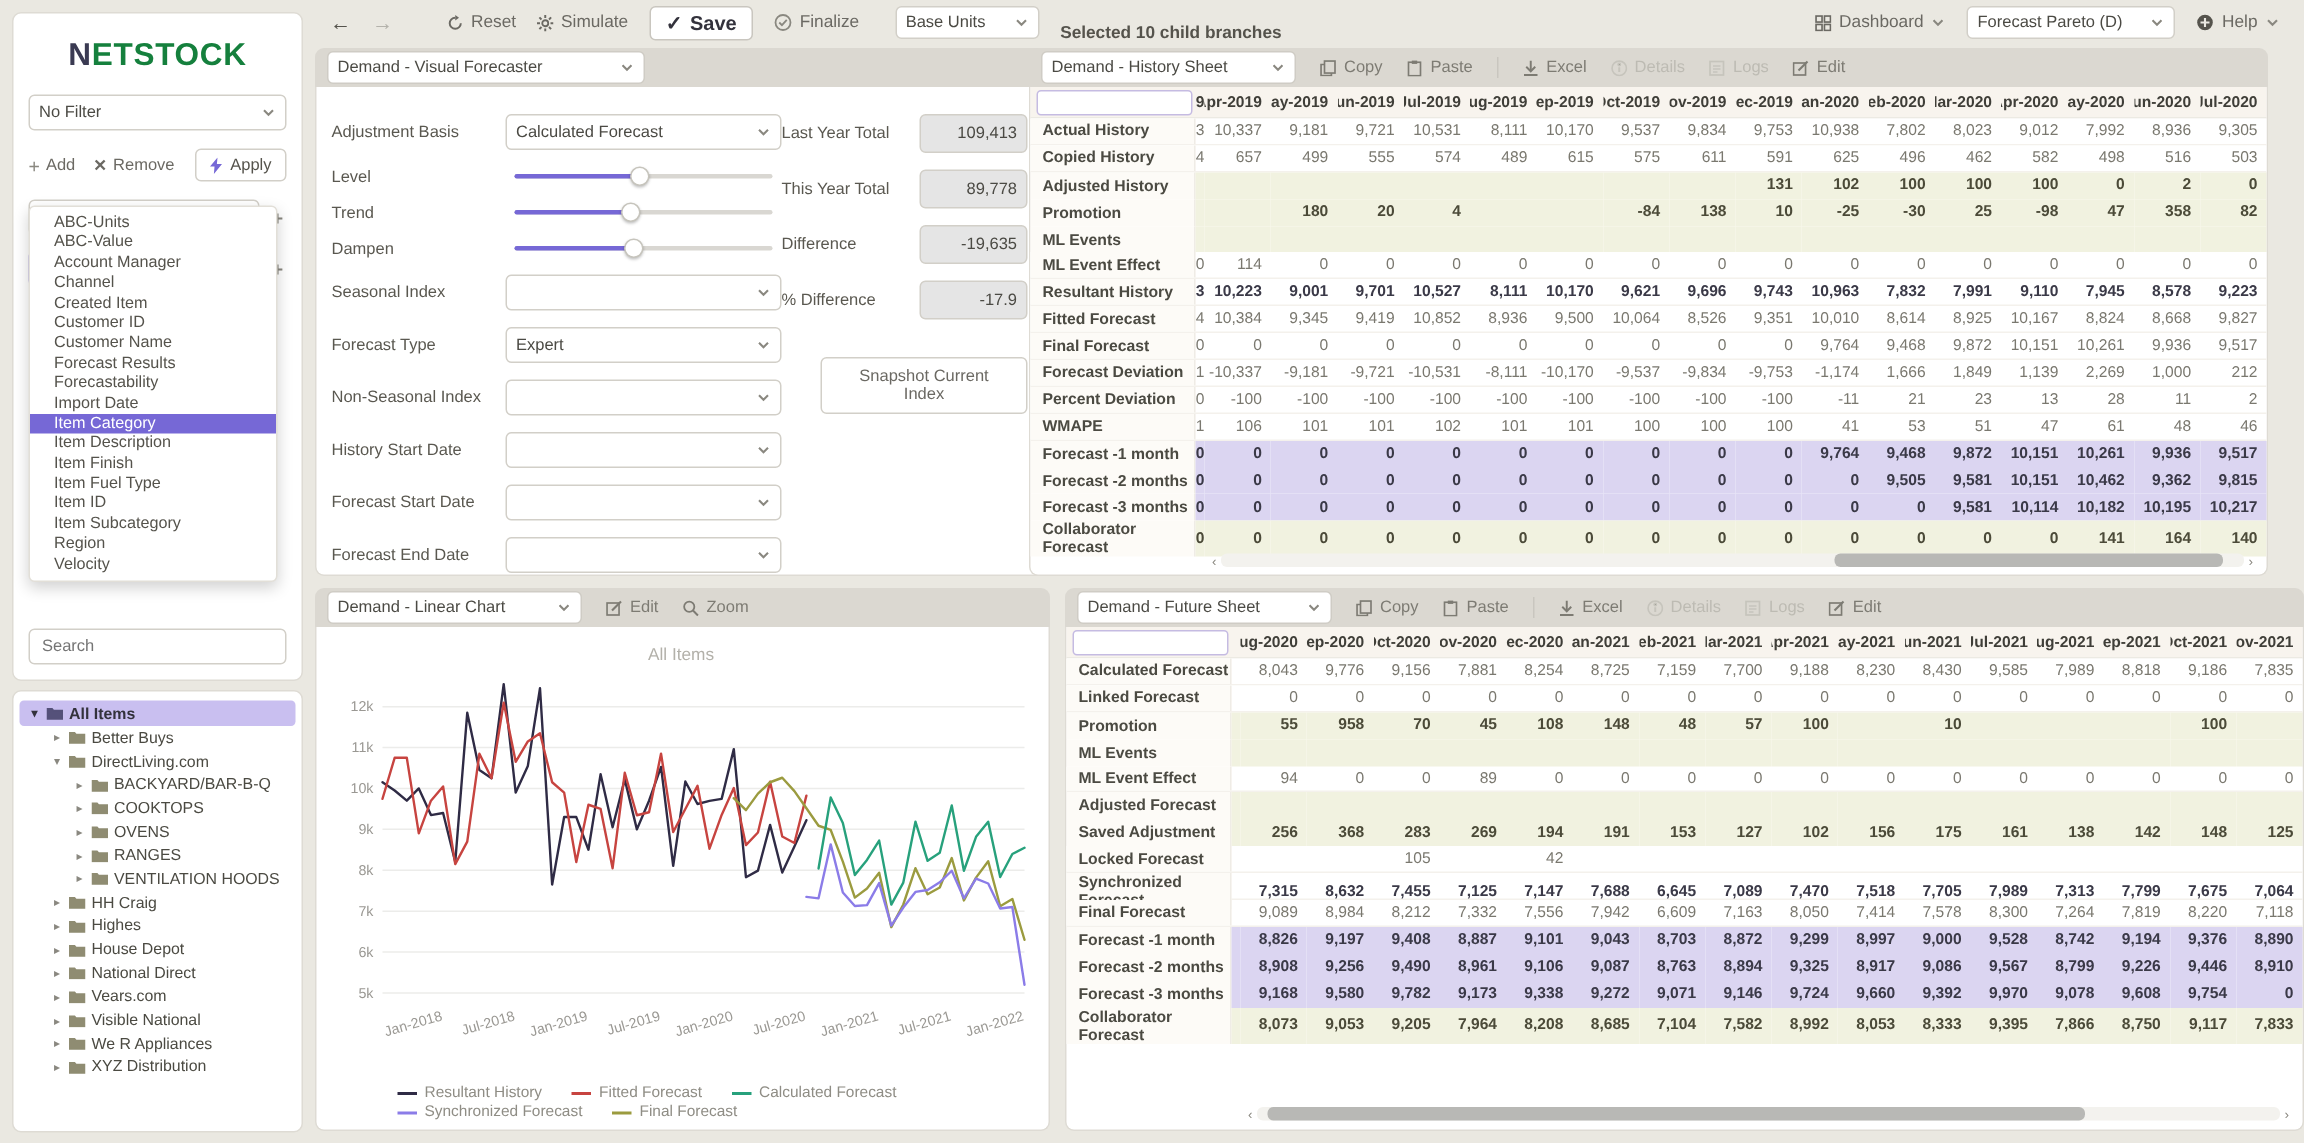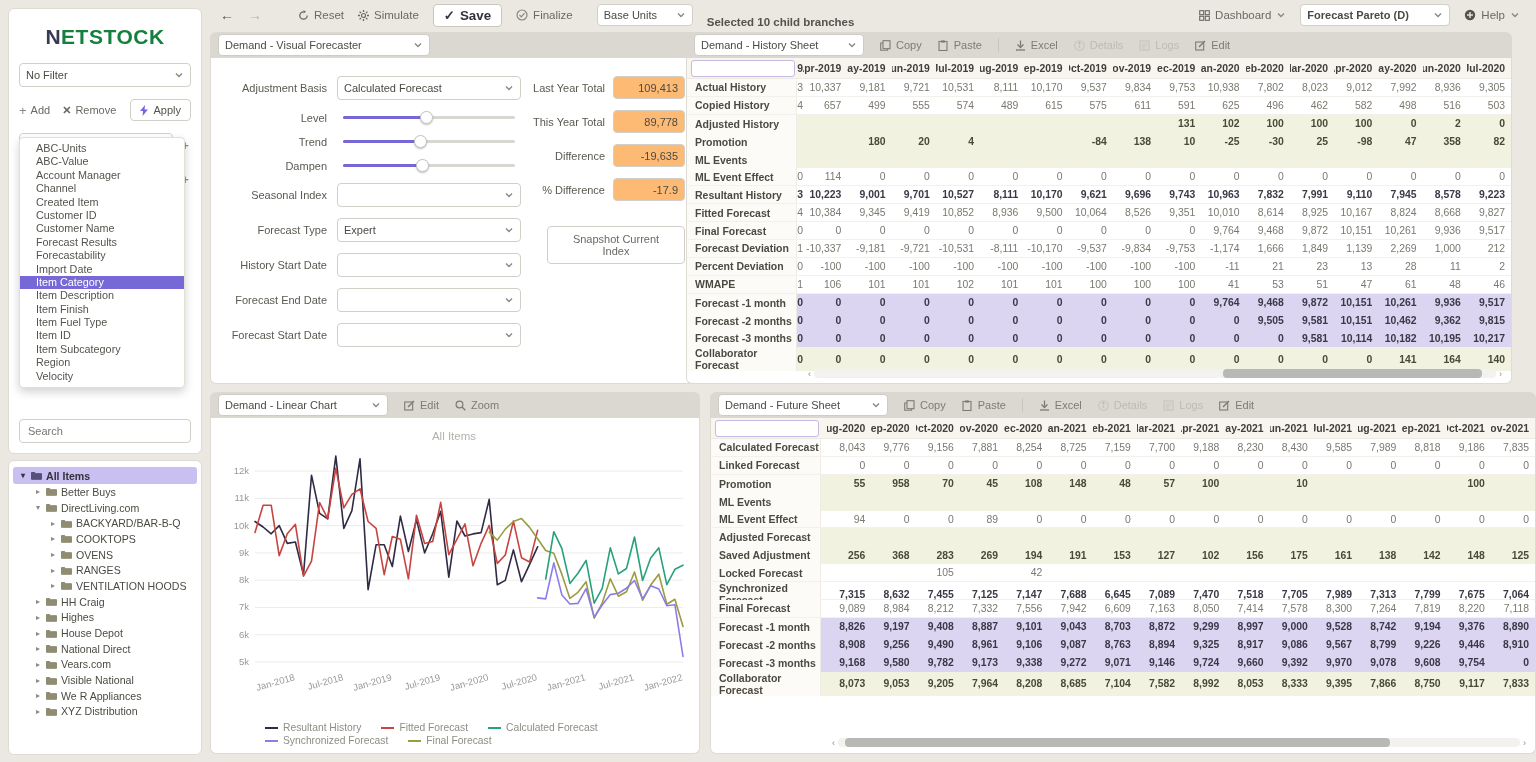--- a/index.html
+++ b/index.html
@@ -48,51 +48,51 @@
   
   #topbar { position:absolute; left:212px; top:0; width:1316px; height:30px;
     display:flex; align-items:center; font-size:11.5px; color:#6b6963; gap:14px; padding:0 8px; }
   .tb-item { display:flex; align-items:center; gap:5px; white-space:nowrap; }
   #nav-back { color:#55534c; font-size:14px; } #nav-fwd { color:#b4b2ab; font-size:14px; }
   #save-btn { background:#fff; border:1px solid #c9c6bf; border-radius:4px; padding:3px 10px;
     color:#33323c; font-weight:700; display:flex; gap:5px; align-items:center; }
   #units-select { width:96px; height:22px; }
   #selection-text { font-weight:700; color:#55534c;margin-top:14px; }
   #topbar-right { margin-left:auto; display:flex; align-items:center; gap:14px; }
-  #view-select { width:150px; height:22px;font-weight:bold; }
+  #view-select { width:139px; height:22px; }
 
   
   .panel { position:absolute; }
   .panel-head { height:26px; background:#dbd8d1; border-radius:6px 6px 0 0;
     display:flex; align-items:center; padding:0 8px; gap:16px; }
   .panel-title { height:22px; border:1px solid #cfccc5; width:170px; }
   .panel-body { background:#fff; border:1px solid #dedbd4; border-top:none;
     border-radius:0 0 6px 6px; position:relative; }
   .ph-btn { display:flex; align-items:center; gap:5px; font-size:11px; color:#7d7b73; }
   .ph-btn.disabled { color:#bdbbb3; } .ph-btn.disabled svg * { stroke:#c6c4bc !important; }
   .ph-sep { width:1px; height:14px; background:#c9c6bf; }
 
   #panel-vf { left:210px; top:32px; width:490px; height:352px; }
   #panel-vf .panel-title { width:212px; }
   #panel-vf .panel-body { height:326px; padding:18px 14px 0 10px; display:flex; }
   #vf-left { width:300px; }
   .vf-row { display:flex; align-items:center; margin-bottom:11px; }
-  .vf-label { width:106px; text-align:right; font-size:11px; color:#5a5850; margin-right:10px; flex:none; }
+  .vf-label { width:106px; font-size:11px; color:#5a5850; margin-right:10px; flex:none; }
   .vf-ctrl { width:184px; }
   .slider { position:relative; height:13px; width:172px; margin-left:6px; }
   .slider .track { position:absolute; top:5px; left:0; right:0; height:3px; background:#d9d7d2; border-radius:2px; }
   .slider .fill { position:absolute; top:5px; left:0; height:3px; background:#7668d6; border-radius:2px; }
   .slider .thumb { position:absolute; top:0; width:13px; height:13px; border-radius:50%;
     background:#fff; border:1px solid #c6c4bc; box-shadow:0 1px 2px rgba(0,0,0,.25); }
   #vf-right { flex:1; padding-top:0; }
   .vf-field { display:flex; align-items:center; margin-bottom:11px; }
-  .vf-field-label { width:84px; text-align:right; font-size:11px; color:#5a5850; margin-right:8px; }
+  .vf-field-label { width:84px; font-size:11px; color:#5a5850; margin-right:8px; }
   .vf-input { width:72px; height:23px; border:1px solid #d2cfc8; border-radius:4px;
-    font-size:11px; text-align:right; padding:0 6px; color:#4b4a44;
-    font-family:"Liberation Sans",sans-serif; background:#fdba74; }
+    font-size:11px; text-align:right; padding:12px 6px; color:#4b4a44;
+    font-family:"Liberation Sans",sans-serif; background:#e5e5e5; }
   #snapshot-btn { margin:14px 0 0 26px; background:#fff; border:1px solid #d2cfc8; border-radius:4px;
     padding:6px 10px; font-size:11px; color:#6b6963; }
 
   
   #panel-history { left:686px; top:32px; width:826px; height:352px; }
   #panel-history .panel-body { height:326px; }
   #panel-future { left:710px; top:392px; width:826px; height:362px; }
   #panel-future .panel-body { height:336px; }
   .sheet { width:100%; }
   .t-row { display:grid; grid-template-columns:110px 6px repeat(16,1fr); align-items:center; height:17.9px; }
@@ -442,39 +442,48 @@
         <div class="vf-row">
           <div class="vf-label">Forecast Type</div>
           <div class="select vf-ctrl">
             <span class="sel-txt">Expert</span>
             <svg class="chev" viewBox="0 0 10 10">
               <polyline points="2,3.5 5,6.5 8,3.5"></polyline>
             </svg>
           </div>
         </div>
         <div class="vf-row">
+          <div class="vf-label">Non-Seasonal Index</div>
+          <div class="select vf-ctrl">
+            <span class="sel-txt"></span>
+            <svg class="chev" viewBox="0 0 10 10">
+              <polyline points="2,3.5 5,6.5 8,3.5"></polyline>
+            </svg>
+          </div>
+        </div>
+        <div class="vf-row">
           <div class="vf-label">History Start Date</div>
           <div class="select vf-ctrl">
             <span class="sel-txt"></span>
             <svg class="chev" viewBox="0 0 10 10">
               <polyline points="2,3.5 5,6.5 8,3.5"></polyline>
             </svg>
           </div>
         </div>
         <div class="vf-row">
-          <div class="vf-label">Forecast End Date</div>
+          <div class="vf-label">Forecast Start Date</div>
           <div class="select vf-ctrl">
             <span class="sel-txt"></span>
             <svg class="chev" viewBox="0 0 10 10">
               <polyline points="2,3.5 5,6.5 8,3.5"></polyline>
             </svg>
           </div>
         </div>
         <div class="vf-row">
-          <div class="vf-label">Forecast Start Date</div>
+          <div class="vf-label">Forecast End Date</div>
           <div class="select vf-ctrl">
             <span class="sel-txt"></span>
             <svg class="chev" viewBox="0 0 10 10">
               <polyline points="2,3.5 5,6.5 8,3.5"></polyline>
             </svg>
           </div>
         </div>
       </div>
     <div id="vf-right">
       <div id="vf-fields">

